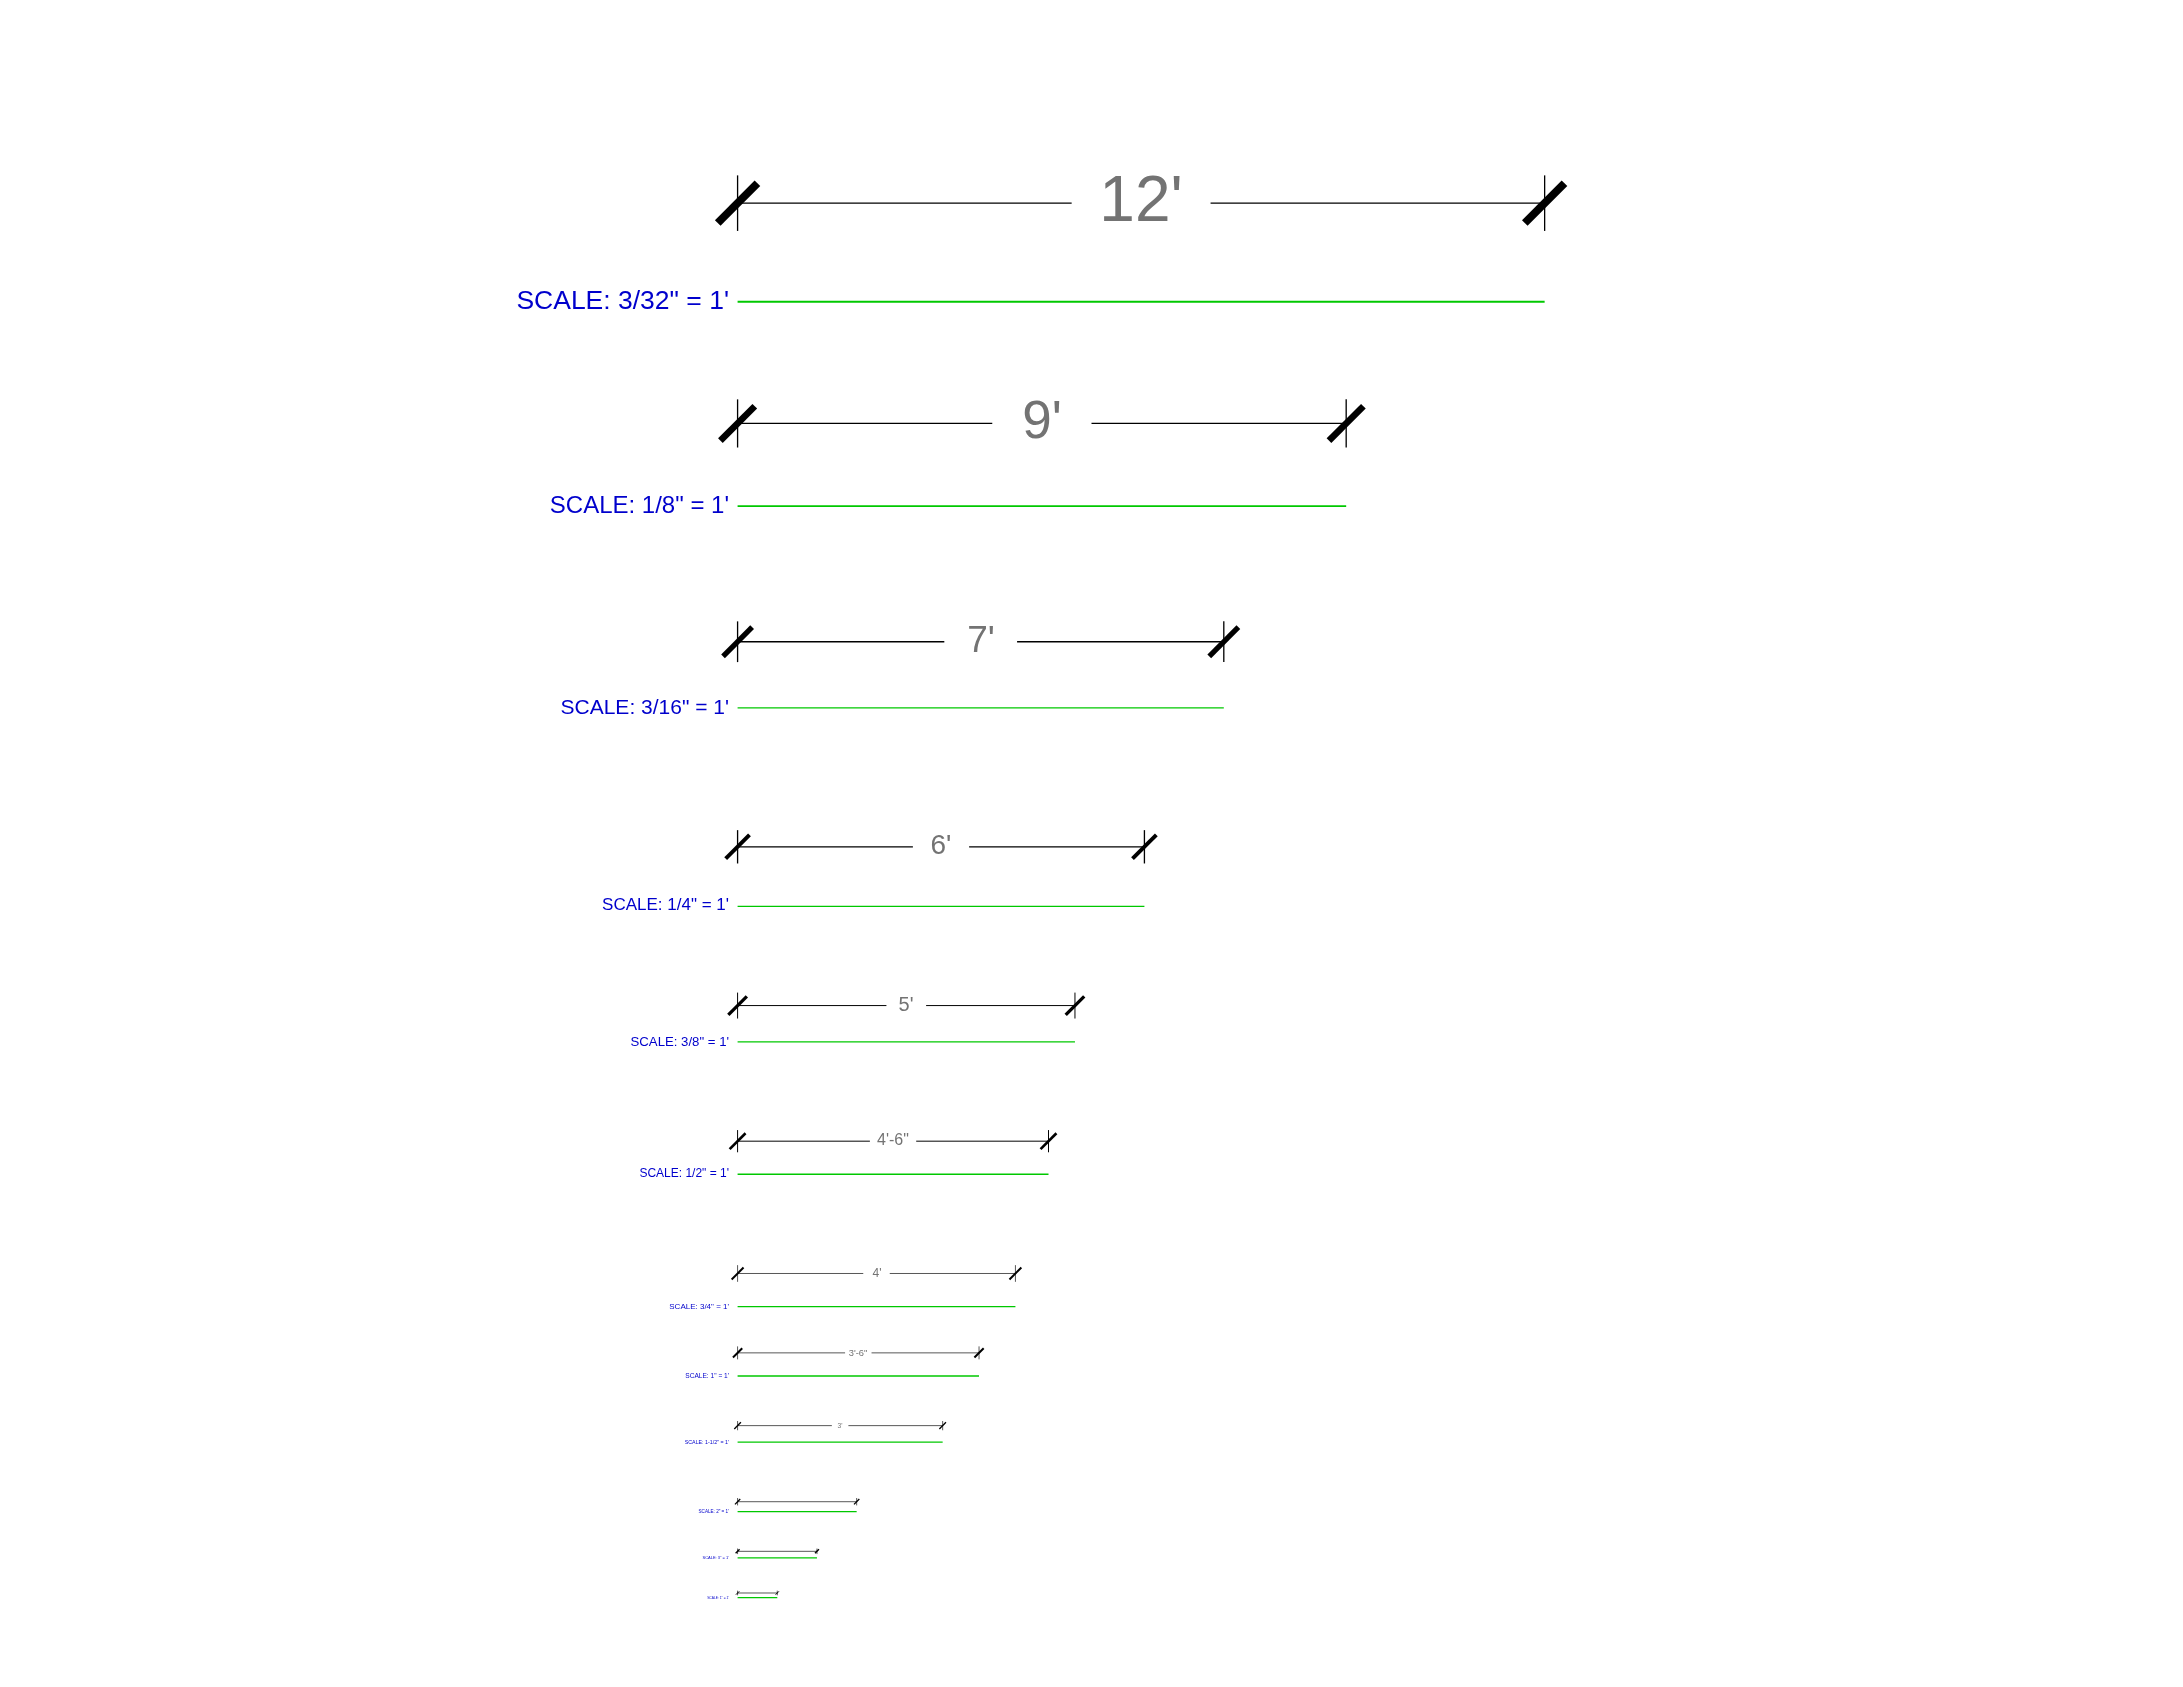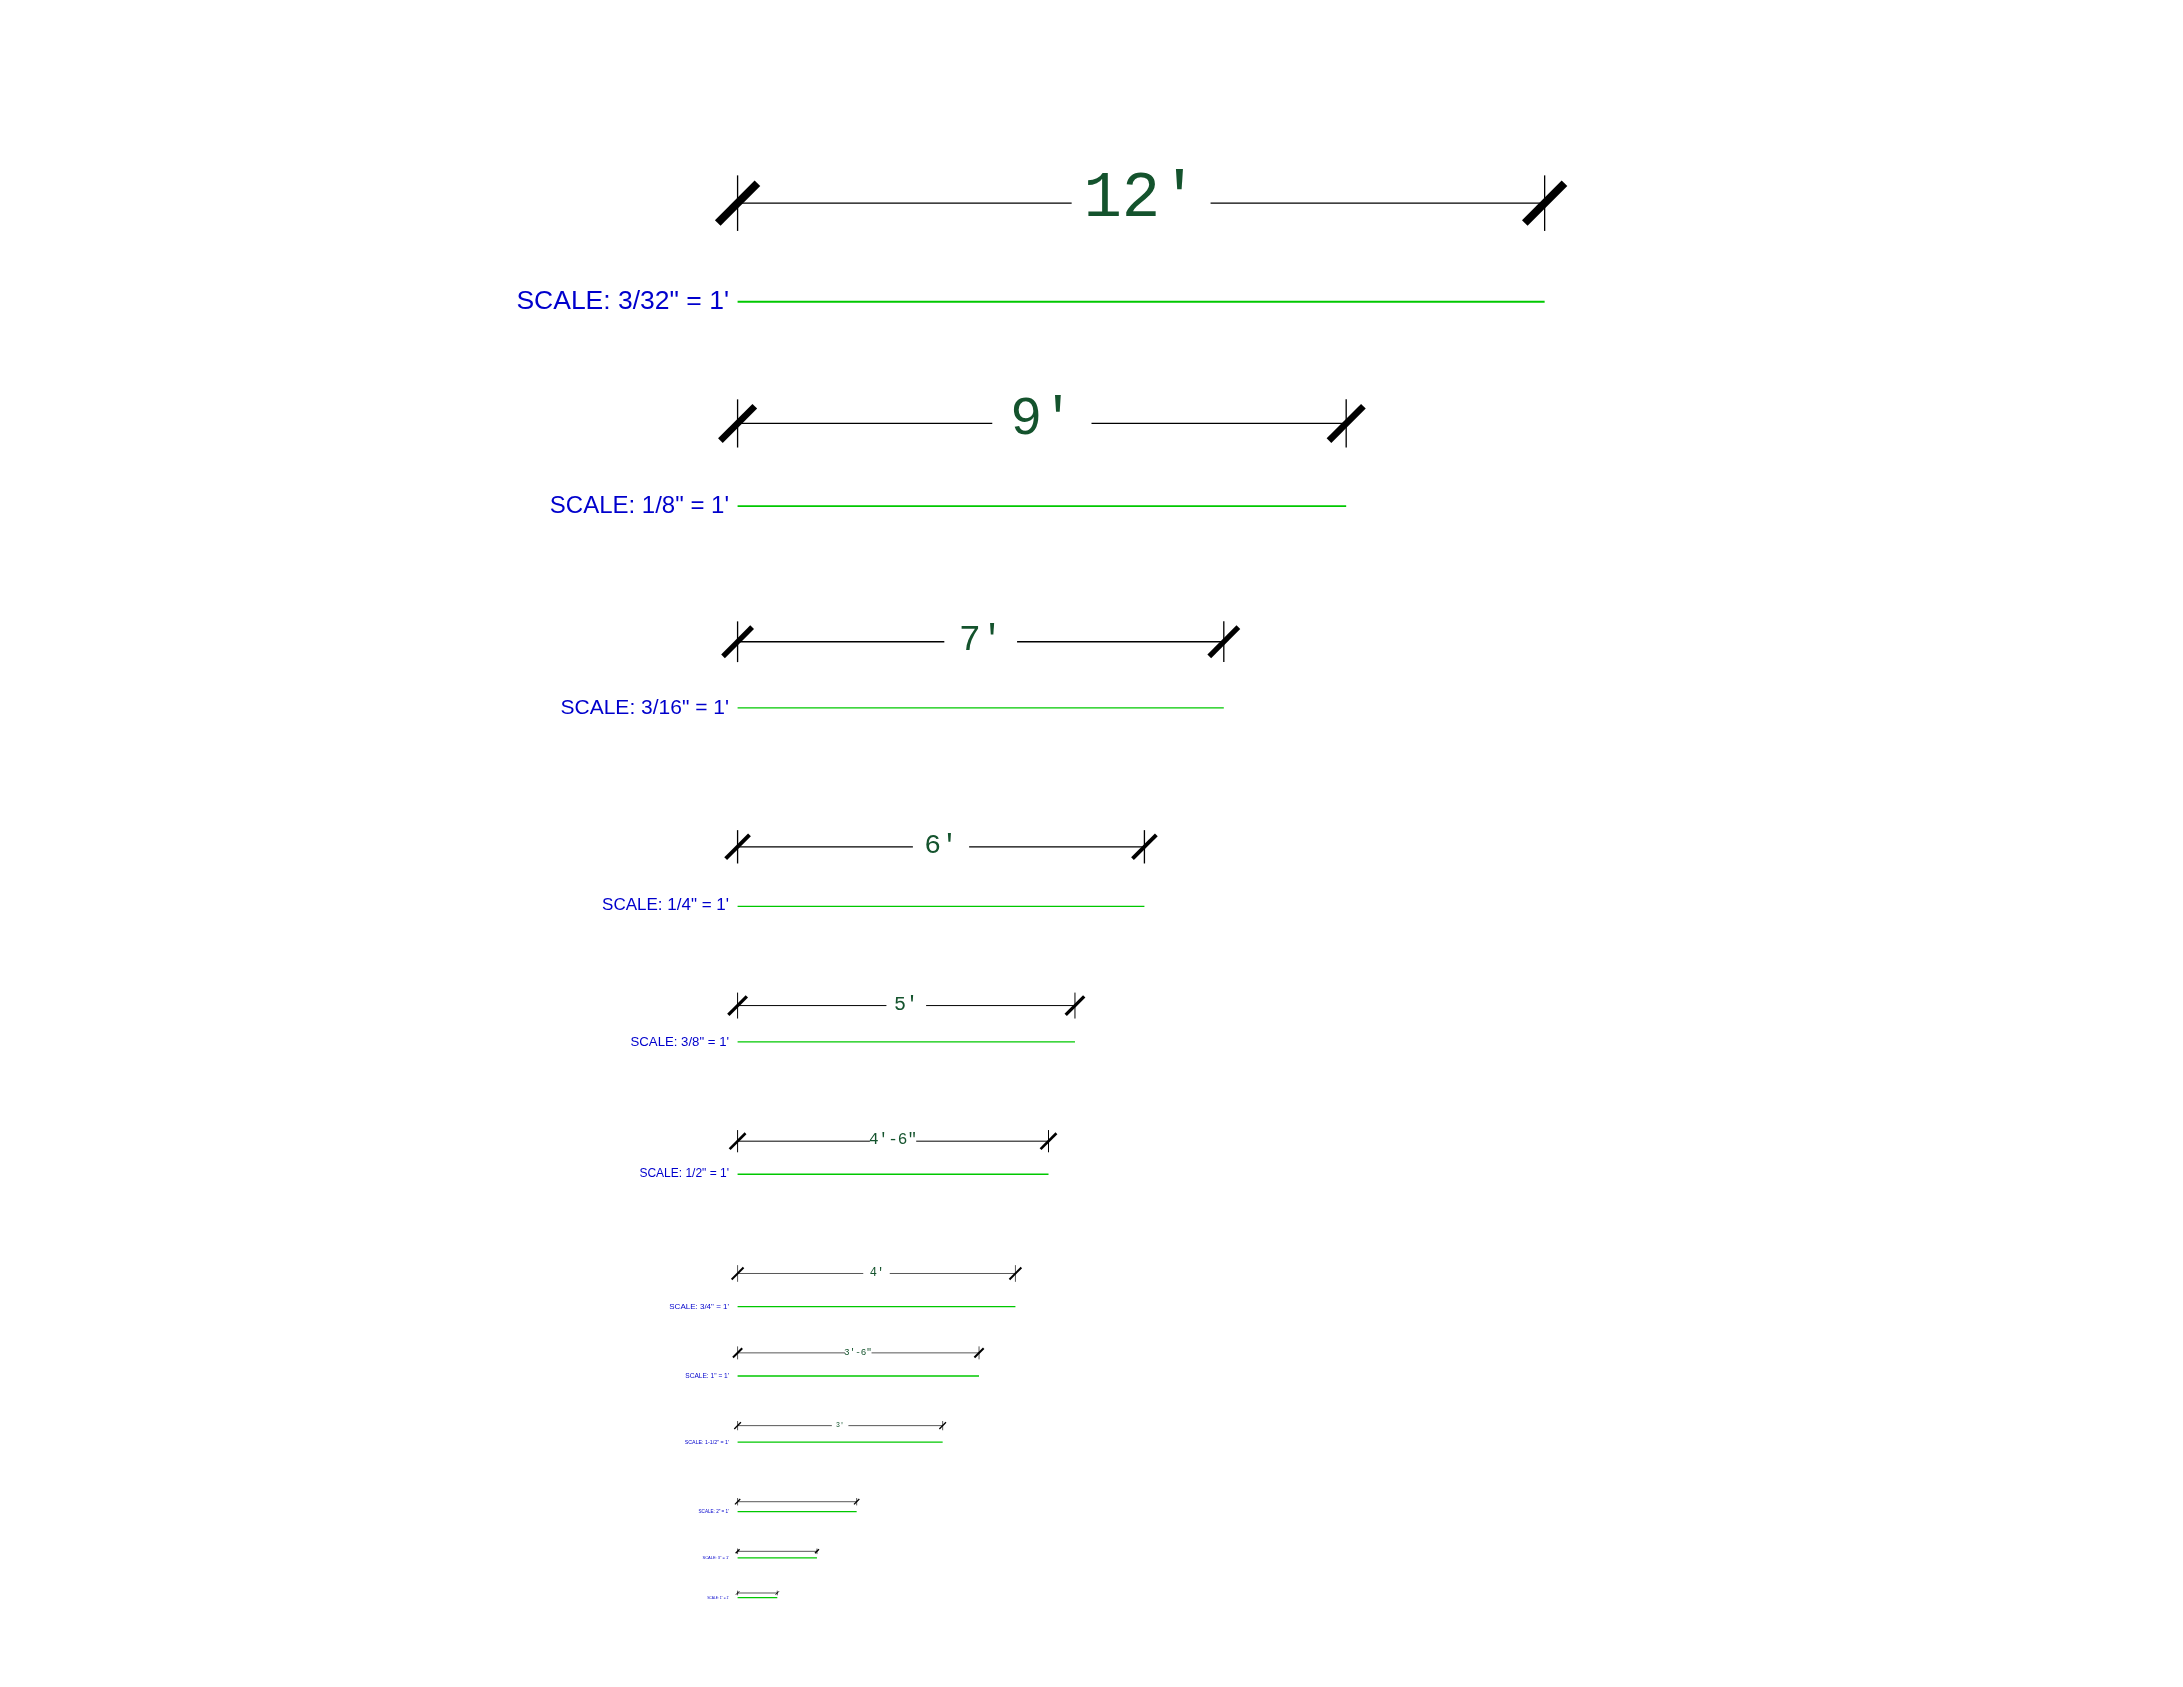--- a/index.html
+++ b/index.html
@@ -1,17 +1,17 @@
 <!DOCTYPE html>
 <html style="font-size:10.6px"><head>
 <meta charset="utf-8">
 <style>
   html,body{margin:0;padding:0;background:#fff;width:2183px;height:1687px;font-family:Arial,Helvetica,sans-serif;}
   .scale-label{position:absolute;color:#0000cc;white-space:nowrap;}
-  .dim-label{position:absolute;color:#14532d;white-space:nowrap;font-family:Liberation Mono, monospace;}
+  .dim-label{position:absolute;color:#737373;white-space:nowrap;font-family:Liberation Sans, sans-serif;}
   svg{position:absolute;overflow:visible;}
 </style>
 </head>
 <body>
 
 <div id="stage" style="position:relative;width:2183px;height:1687px;">
     <svg width="2183" height="1687" style="left: 0px; top: 0px;" viewBox="0 0 3300 2550">
       <line x1="1115" y1="307" x2="1620" y2="307" stroke="#000" stroke-width="2"></line>
       <line x1="1830" y1="307" x2="2335" y2="307" stroke="#000" stroke-width="2"></line>
       <line x1="1085" y1="337" x2="1145" y2="277" stroke="#000" stroke-width="12" stroke-linecap="butt"></line>

